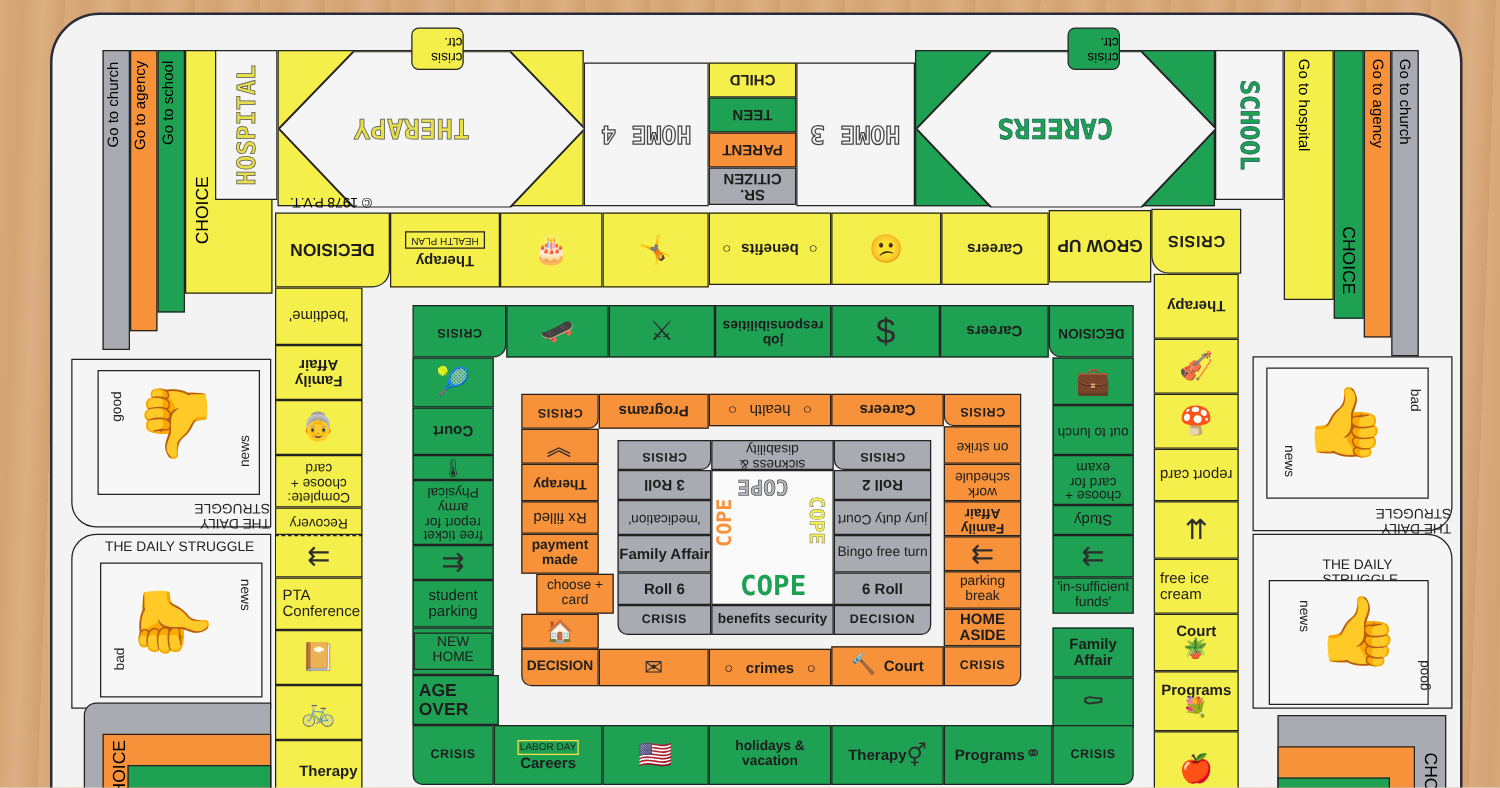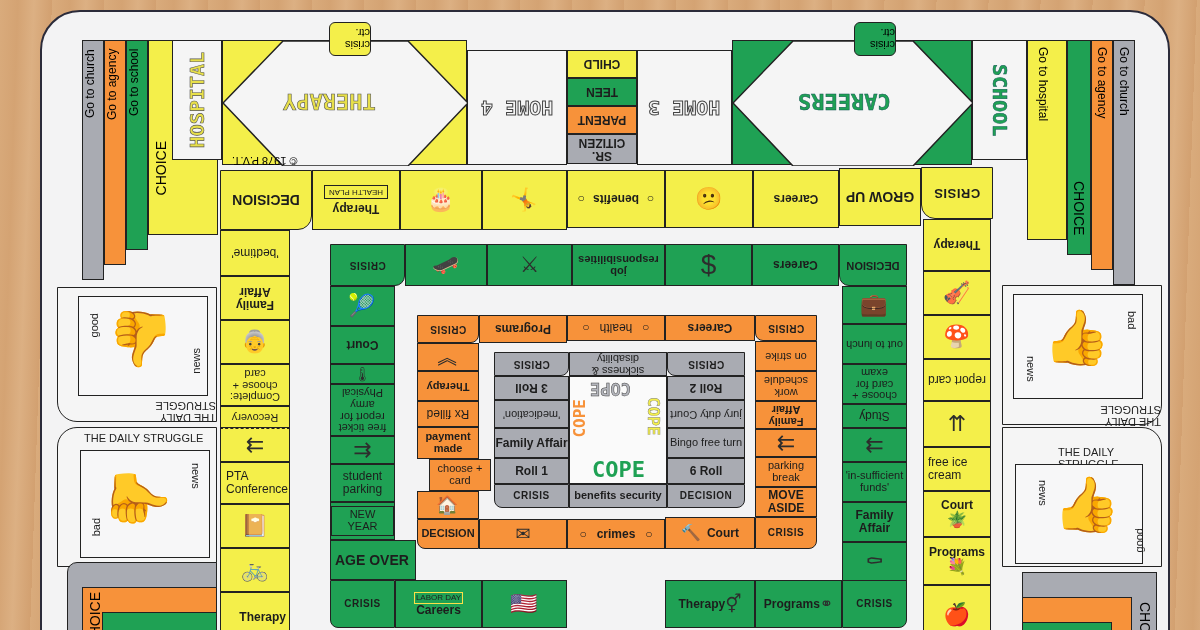--- a/index.html
+++ b/index.html
@@ -264,60 +264,63 @@
   <div class="cell g small flip norm" style="left:288px;top:372px;width:65px;height:52px;">
       <span>free ticket report for army Physical</span>
     </div>
   <div class="cell g icon" style="left:288px;top:424px;width:65px;height:28px;">
       <span>⇉</span>
     </div>
   <div class="cell g med norm" style="left:288px;top:452px;width:65px;height:38px;">
       <span>student parking</span>
     </div>
   <div class="cell g small" style="left:288px;top:490px;width:65px;height:38px;">
-      <span style="border:1px solid #222;padding:2px;font-weight:normal;">NEW YEAR</span>
-    </div>
-  <div class="cell g lg" style="left:288px;top:528px;width:86px;height:40px;justify-content:flex-start;padding-left:4px;text-align:left;">
+      <span style="border:1px solid #222;padding:2px;font-weight:normal;">NEW HOME</span>
+    </div>
+  <div class="cell g lg" style="left:288px;top:528px;width:69px;height:40px;justify-content:flex-start;padding-left:4px;text-align:left;">
       <span>AGE OVER</span>
     </div>
 
   <div class="cell g icon" style="left:800px;top:274px;width:65px;height:38px;">
       <span>💼</span>
     </div>
   <div class="cell g small flip norm" style="left:800px;top:312px;width:65px;height:40px;">
       <span>out to lunch</span>
     </div>
   <div class="cell g small flip norm" style="left:800px;top:352px;width:65px;height:40px;">
       <span>choose + card for exam</span>
     </div>
   <div class="cell g med flip norm" style="left:800px;top:392px;width:65px;height:24px;">
       <span>Study</span>
     </div>
   <div class="cell g icon" style="left:800px;top:416px;width:65px;height:34px;">
       <span>⇇</span>
     </div>
-  <div class="cell g small norm" style="left:800px;top:450px;width:65px;height:40px;">
+  <div class="cell g small norm" style="left:800px;top:450px;width:65px;height:29px;">
       <span>'in-sufficient funds'</span>
     </div>
   <div class="cell g med" style="left:800px;top:490px;width:65px;height:40px;">
       <span>Family Affair</span>
     </div>
   <div class="cell g icon" style="left:800px;top:530px;width:65px;height:40px;">
       <span>⚰</span>
     </div>
 
   <div class="cell g crisis" style="left:288px;top:568px;width:65px;height:48px;border-radius:0 0 0 8px;">
       <span>CRISIS</span>
     </div>
   <div class="cell g med" style="left:353px;top:568px;width:87px;height:48px;flex-direction:column;">
       <span class="small norm" style="font-size:8px;border:1px solid #fde047;padding:1px;">LABOR DAY</span>
       <span>Careers</span>
     </div>
   <div class="cell g icon" style="left:440px;top:568px;width:85px;height:48px;">
       <span>🇺🇸</span>
+    </div>
+  <div class="cell g small" style="left:525px;top:568px;width:98px;height:48px;">
+      <span>holidays &amp; vacation</span>
     </div>
   <div class="cell g med" style="left:623px;top:568px;width:90px;height:48px;">
       <span>Therapy</span>
       <span class="icon" style="font-size:18px;">⚥</span>
     </div>
   <div class="cell g med" style="left:713px;top:568px;width:87px;height:48px;">
       <span>Programs</span>
       <span class="icon" style="font-size:16px;">⚭</span>
     </div>
   <div class="cell g crisis" style="left:800px;top:568px;width:65px;height:48px;border-radius:0 0 8px 0;">
@@ -380,21 +383,21 @@
   <div class="cell o small flip" style="left:713px;top:389px;width:62px;height:28px;">
       <span>Family Affair</span>
     </div>
   <div class="cell o icon" style="left:713px;top:417px;width:62px;height:28px;">
       <span>⇇</span>
     </div>
   <div class="cell o small norm" style="left:713px;top:445px;width:62px;height:30px;">
       <span>parking break</span>
     </div>
   <div class="cell o med" style="left:713px;top:475px;width:62px;height:30px;">
-      <span>MOVE ASIDE</span>
+      <span>HOME ASIDE</span>
     </div>
 
   <div class="cell s crisis flip" style="left:452px;top:340px;width:75px;height:24px;border-radius:8px 0 0 0;">
       <span>CRISIS</span>
     </div>
   <div class="cell s small flip norm" style="left:527px;top:340px;width:98px;height:24px;">
       <span>sickness &amp; disability</span>
     </div>
   <div class="cell s crisis flip" style="left:625px;top:340px;width:78px;height:24px;border-radius:0 8px 0 0;">
       <span>CRISIS</span>
@@ -403,21 +406,21 @@
   <div class="cell s med flip" style="left:452px;top:364px;width:75px;height:24px;">
       <span>3 Roll</span>
     </div>
   <div class="cell s small flip norm" style="left:452px;top:388px;width:75px;height:28px;">
       <span>'medication'</span>
     </div>
   <div class="cell s med" style="left:452px;top:416px;width:75px;height:30px;">
       <span>Family Affair</span>
     </div>
   <div class="cell s med" style="left:452px;top:446px;width:75px;height:26px;">
-      <span>Roll 1</span>
+      <span>Roll 6</span>
     </div>
   <div class="cell s crisis" style="left:452px;top:472px;width:75px;height:24px;border-radius:0 0 0 8px;">
       <span>CRISIS</span>
     </div>
 
   <div class="cell s med flip" style="left:625px;top:364px;width:78px;height:24px;">
       <span>Roll 2</span>
     </div>
   <div class="cell s small flip norm" style="left:625px;top:388px;width:78px;height:28px;">
       <span>jury duty Court</span>

